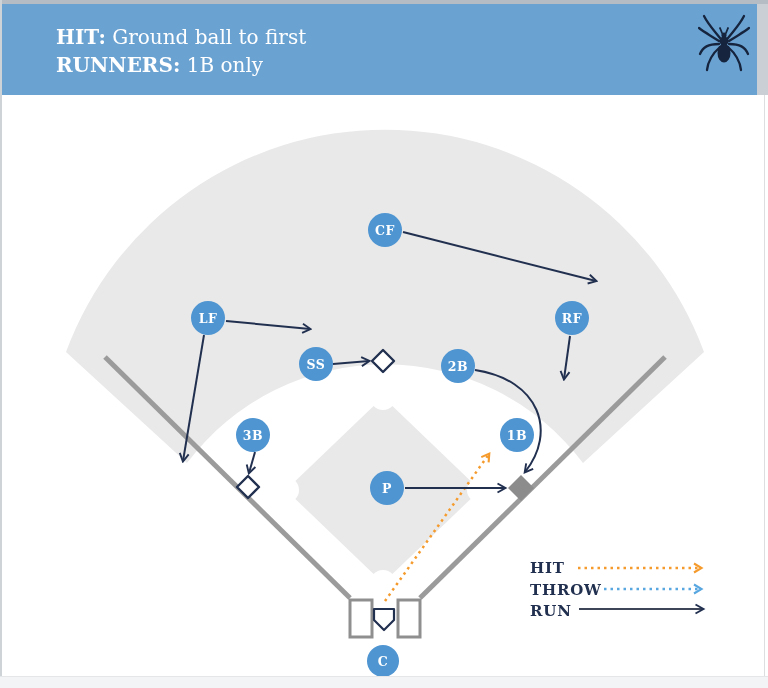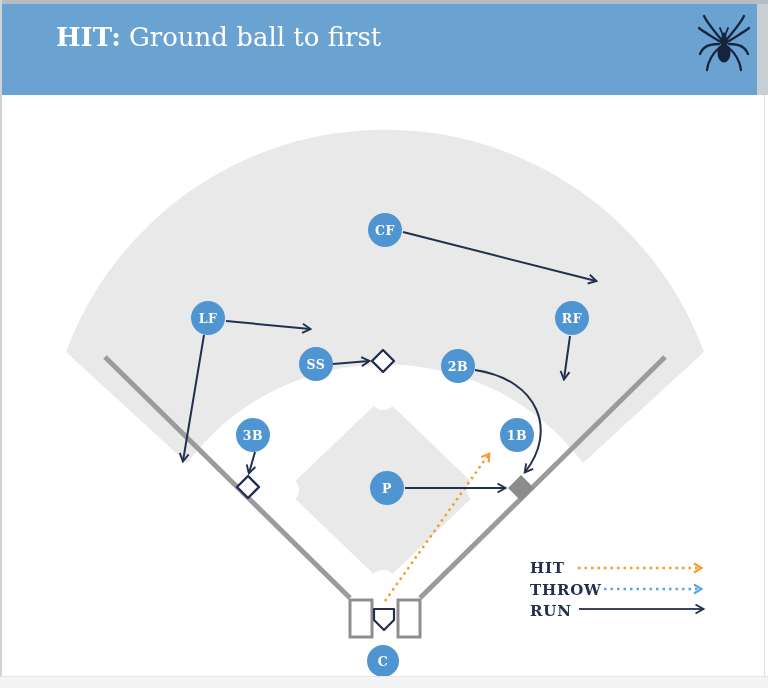--- a/index.html
+++ b/index.html
@@ -11,21 +11,21 @@
   .top-strip{position:absolute;top:0;left:0;right:0;height:4px;background:#b5bcc3;}
   .left-edge{position:absolute;top:0;left:0;bottom:0;width:2px;background:#ced3d7;}
   .right-strip{position:absolute;top:4px;right:0;width:11px;height:91px;background:#c9cfd4;}
   .right-line{position:absolute;top:95px;right:3px;width:1px;bottom:12px;background:#dcdee0;}
   .bottom-strip{position:absolute;bottom:0;left:0;right:0;height:11px;background:#f3f4f6;border-top:1px solid #e4e6e8;}
 
   .header{
     position:absolute;left:2px;top:4px;width:755px;height:91px;
     background:#6aa2d2;color:#ffffff;
   }
-  .header-text{padding:19px 0 0 54px;font-size:26px;line-height:28px;}
+  .header-text{padding:19px 0 0 54px;font-size:20px;line-height:28px;}
   .header-text .b{font-weight:bold;}
   .spider{position:absolute;left:698px;top:14px;}
 
   .field{position:absolute;left:0;top:95px;}
   .player-label{
     font-family:"DejaVu Serif", serif;font-weight:bold;font-size:12.5px;
     fill:#ffffff;letter-spacing:0.5px;text-anchor:middle;
   }
   .legend-label{
     font-family:"DejaVu Serif", serif;font-weight:bold;font-size:15px;
@@ -38,20 +38,21 @@
 <div class="page">
 
   <div class="top-strip"></div>
   <div class="left-edge"></div>
   <div class="right-strip"></div>
   <div class="right-line"></div>
 
   <div class="header">
     <div class="header-text">
       <div class="line"><span class="b">HIT:</span> <span>Ground ball to first</span></div>
+      <div class="line"><span class="b">RUNNERS:</span> <span>1B only</span></div>
     </div>
   </div>
 
   <svg class="spider" width="52" height="62" viewBox="0 0 52 62">
     <g stroke="#16243d" stroke-width="2.3" stroke-linecap="round" fill="none">
       <path d="M22,24 C14,14 10,10 6,2"></path>
       <path d="M21,27 C10,20 6,18 1,14"></path>
       <path d="M21,30 C10,30 5,33 2,40"></path>
       <path d="M22,33 C14,40 10,47 9,56"></path>
       <path d="M30,24 C38,14 42,10 46,2"></path>

